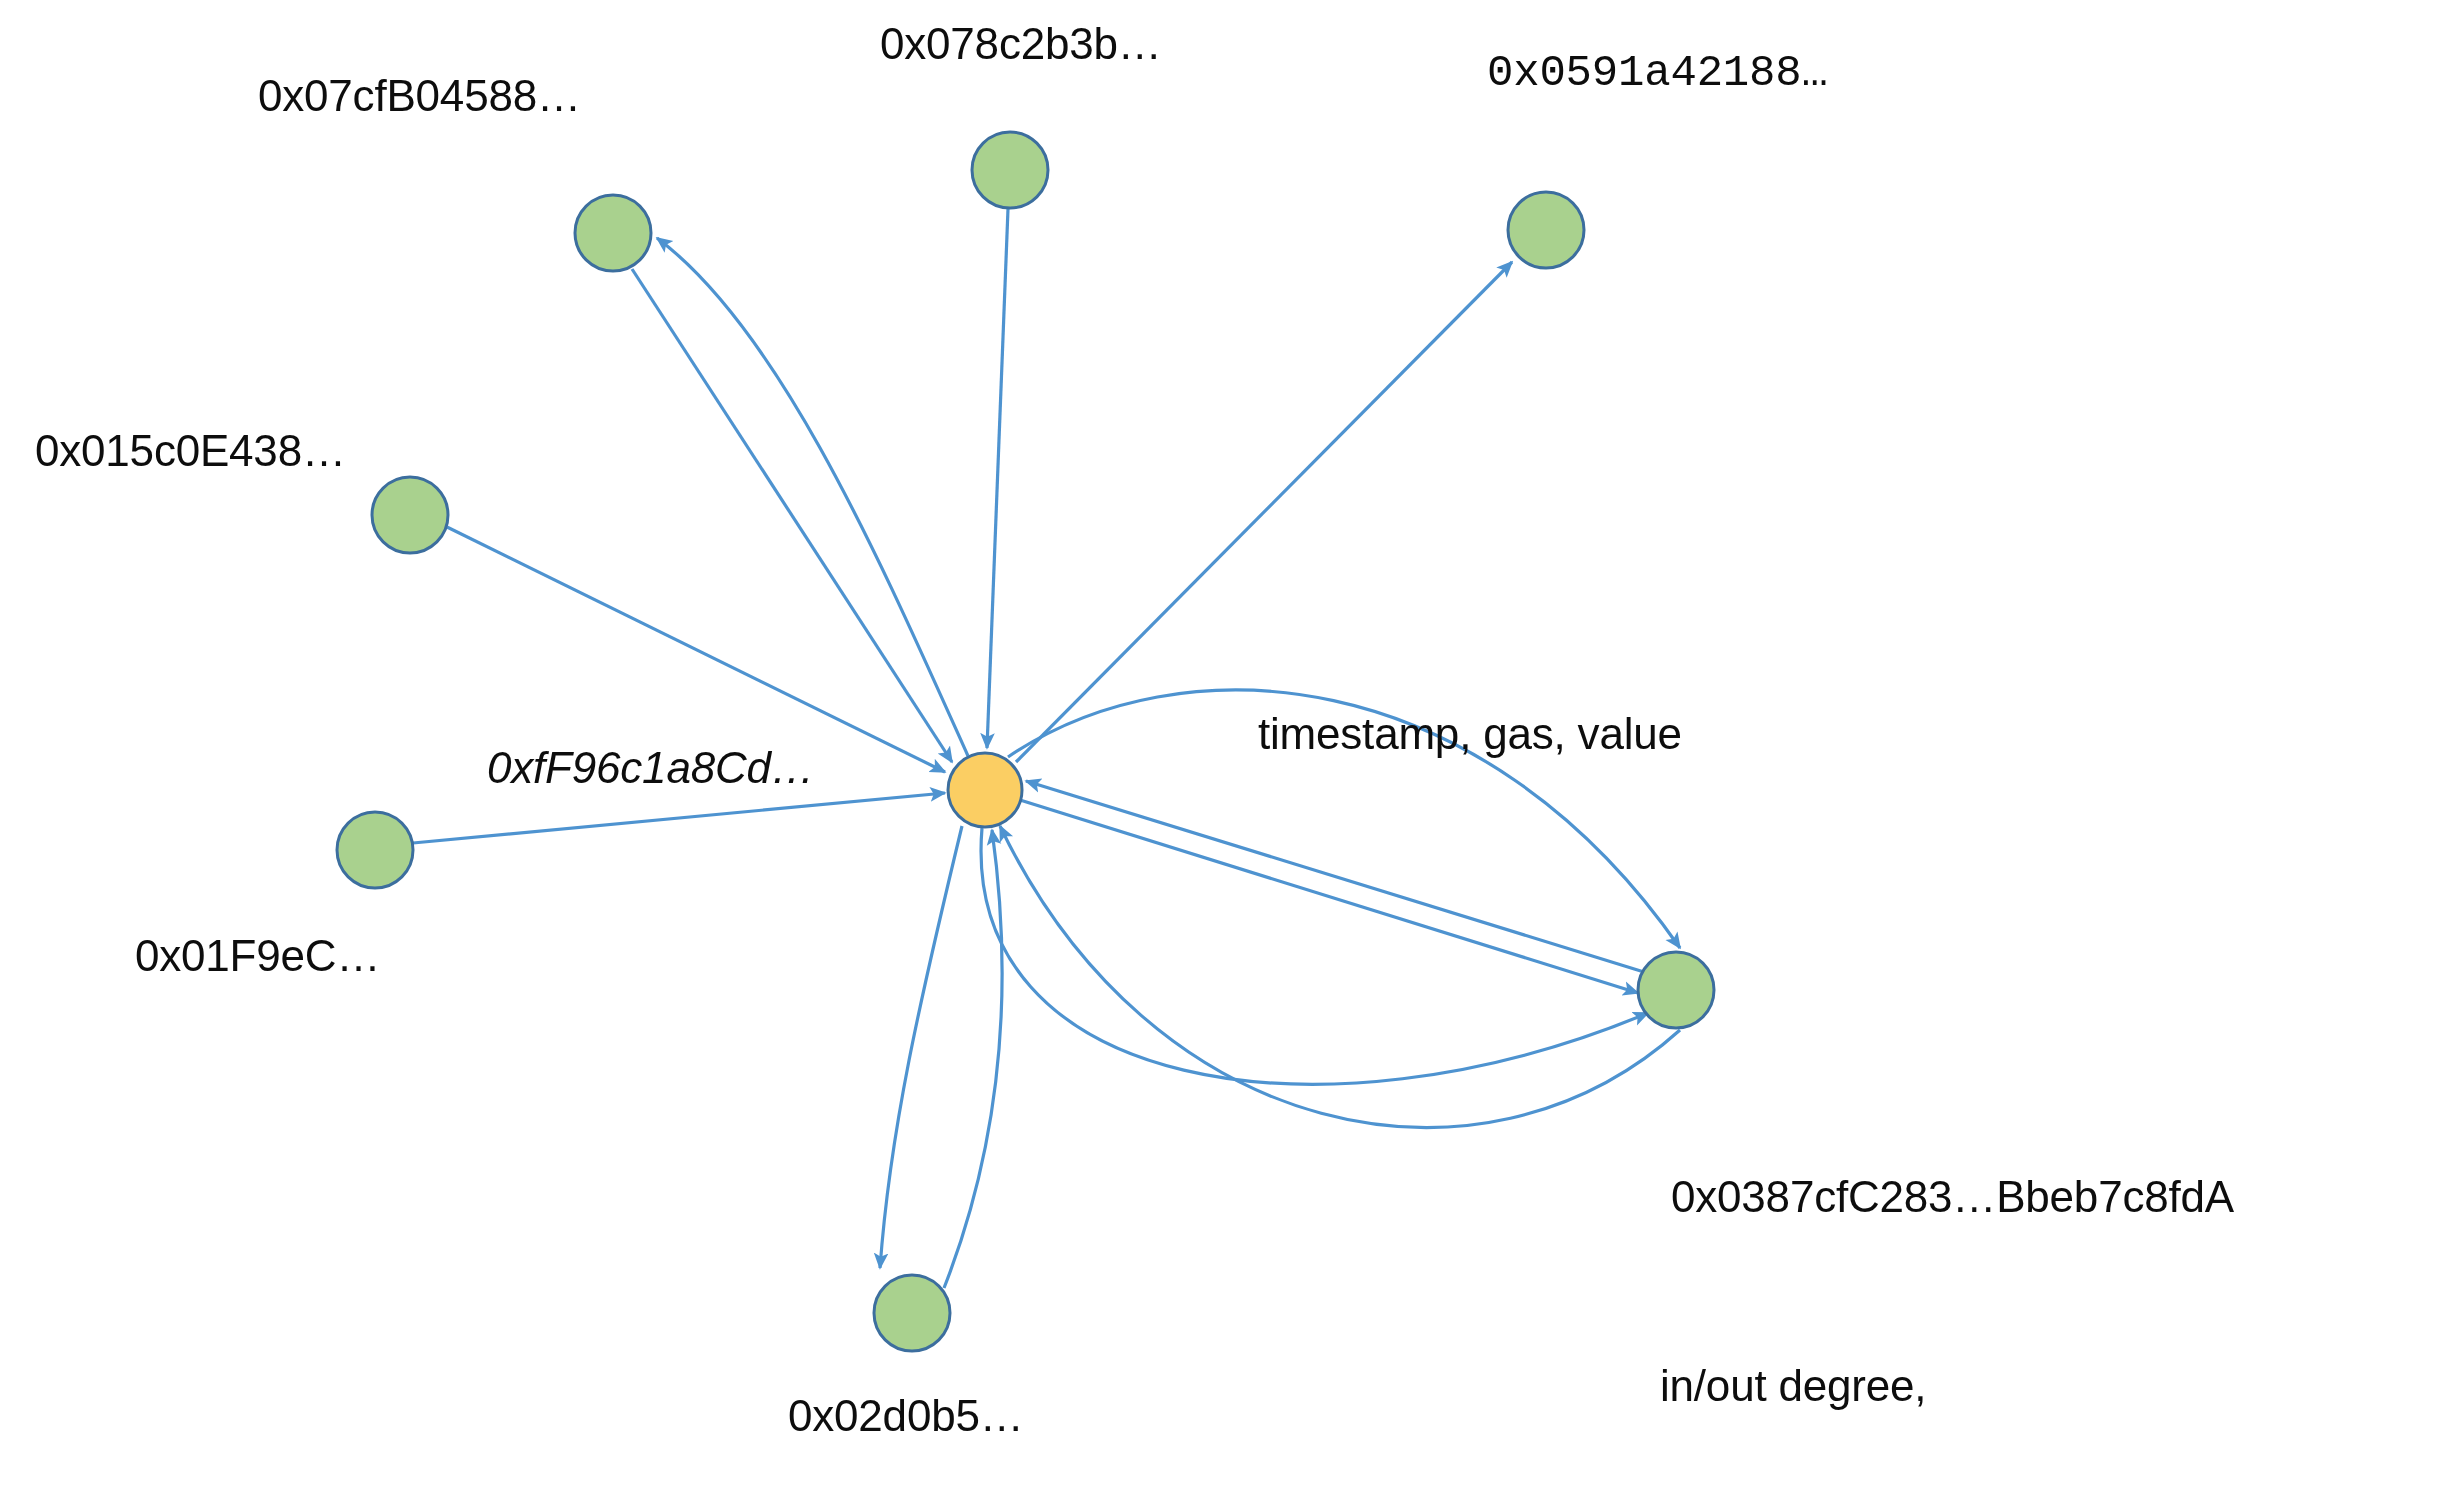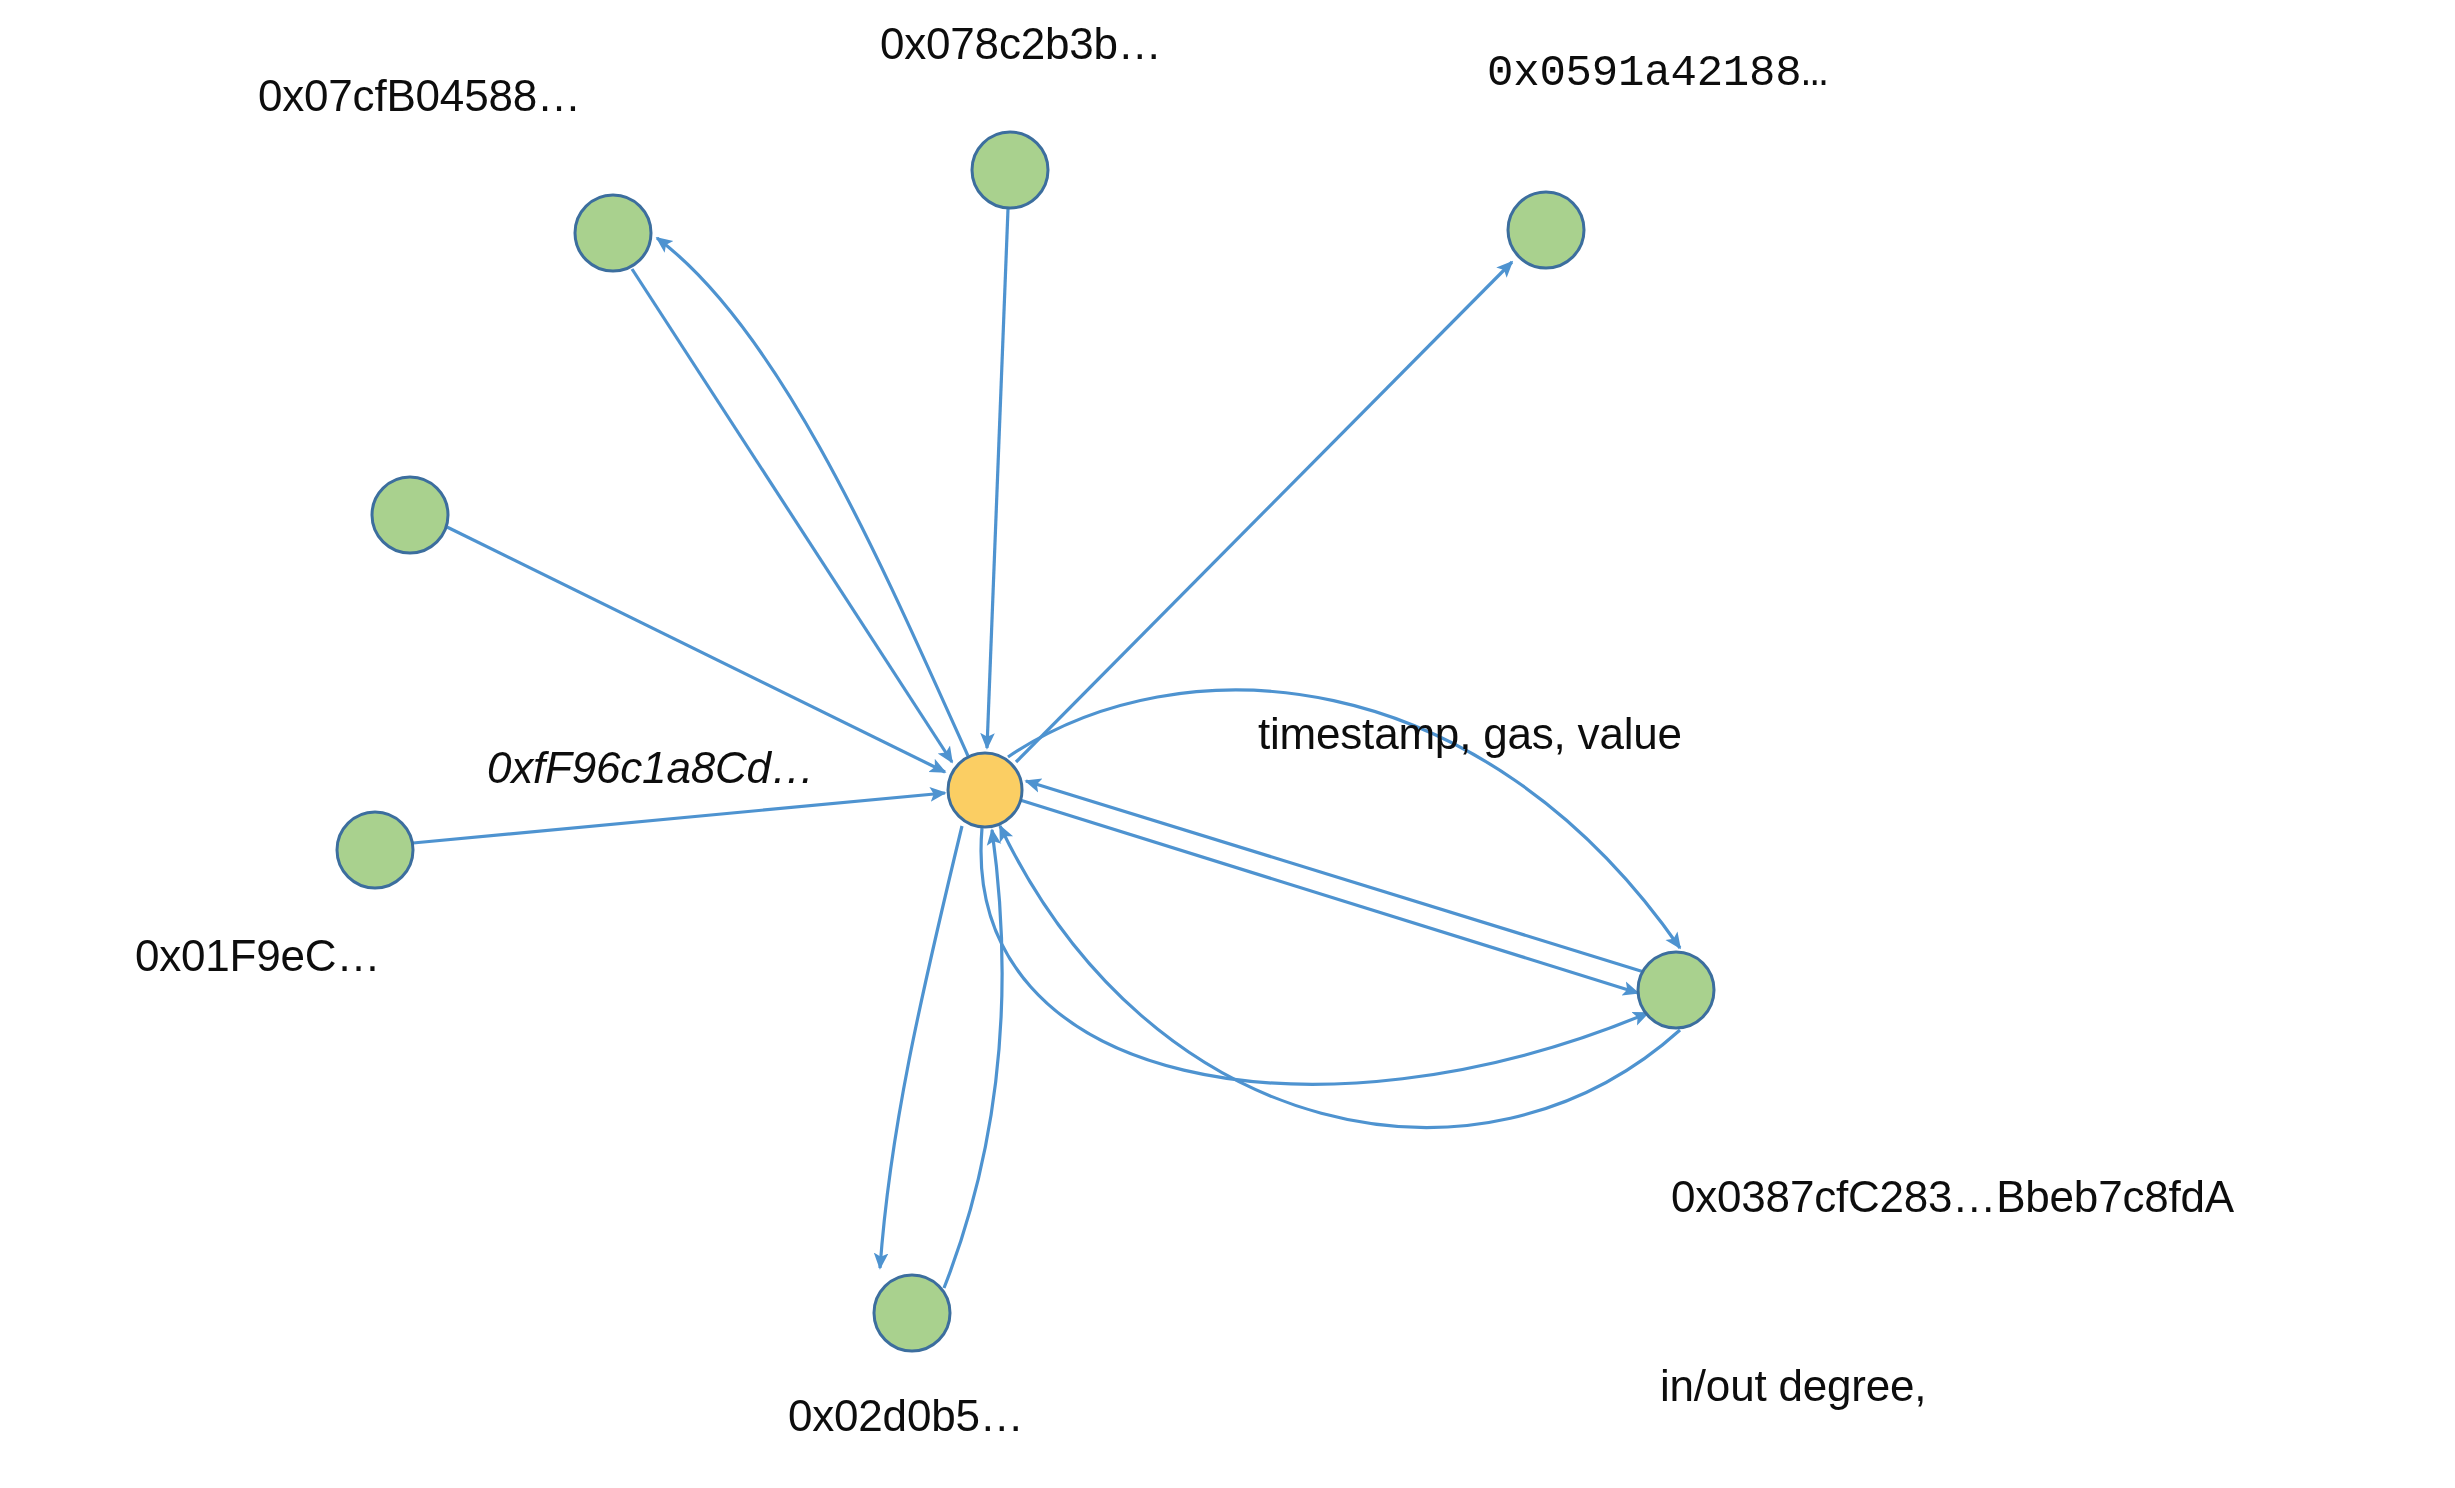--- a/index.html
+++ b/index.html
@@ -106,20 +106,21 @@
       <circle class="node-circle" cx="985" cy="790" r="37" fill="#FBCE63"></circle>
     </g>
   </svg>
 
   <div class="node-label" style="left:880px; top:18px;">0x078c2b3b…</div>
 
   <div class="node-label" style="left:258px; top:70px;text-align:right;">0x07cfB04588…</div>
 
   <div class="node-label" style="left:1487px; top:48px;font-family:Liberation Mono, monospace;">0x0591a42188…</div>
 
+  <div class="node-label" style="left:35px; top:425px;">0x015c0E438…</div>
 
   <div class="node-label" style="left:135px; top:930px;">0x01F9eC…</div>
 
   <div class="node-label" style="left:487px; top:742px;font-style:italic;">0xfF96c1a8Cd…</div>
 
   <div class="node-label" style="left:788px; top:1390px;">0x02d0b5…</div>
 
   <div class="edge-label" style="left:1258px; top:708px;">timestamp, gas, value</div>
 
   <div class="feature-block" style="left:1660px; top:1058px;">

